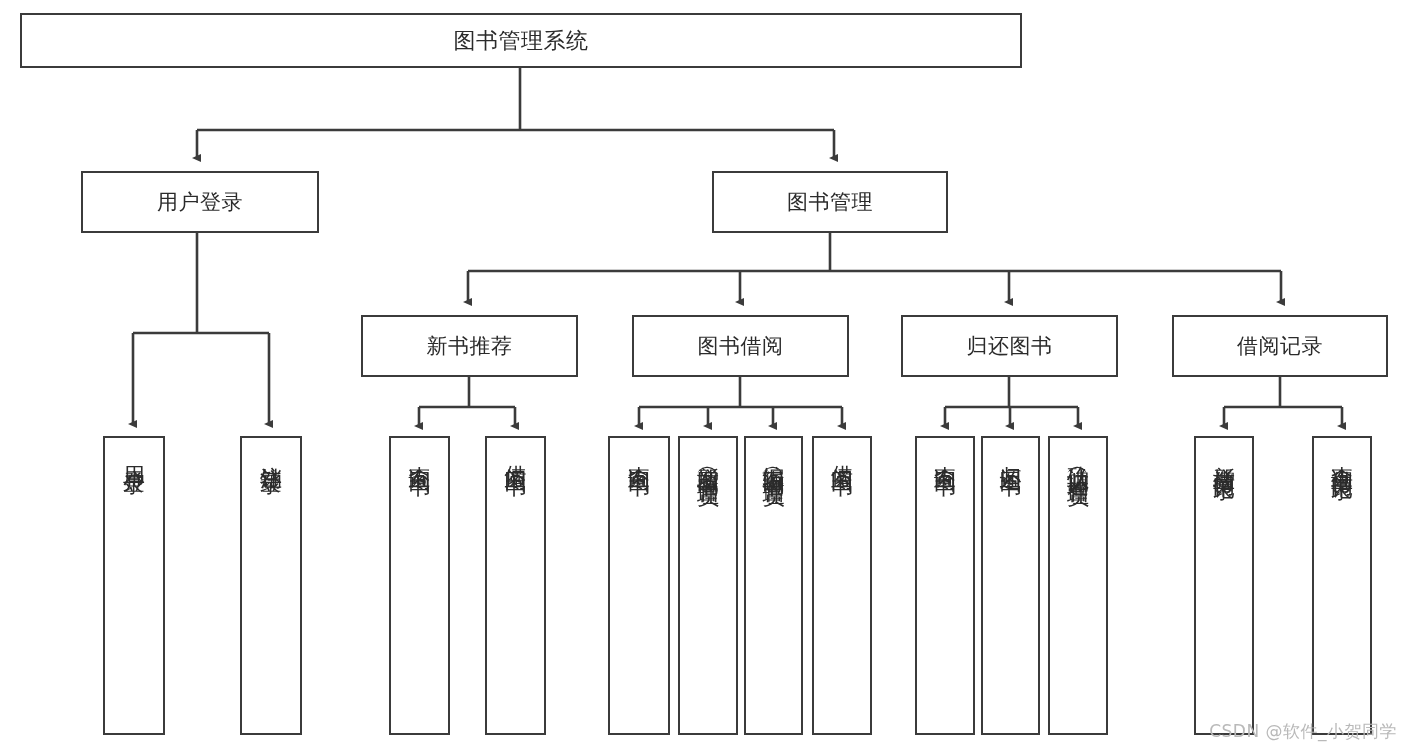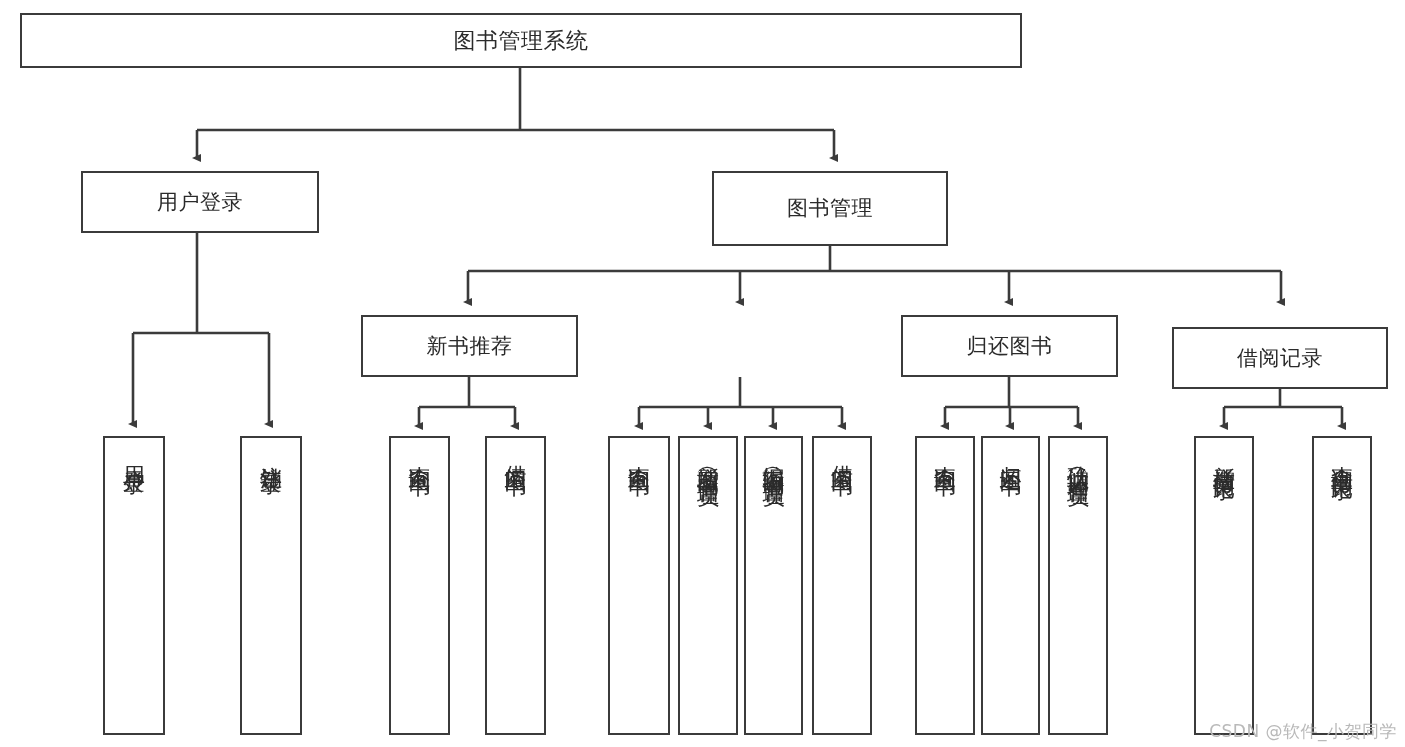--- a/index.html
+++ b/index.html
@@ -102,34 +102,37 @@
   </svg>
 
   <div class="node h-node" id="root" style="left:20px;top:13px;width:1002px;height:55px;">
     <span class="lbl">图书管理系统</span>
   </div>
 
   <div class="node h-node" style="left:81px;top:171px;width:238px;height:62px;">
     <span class="lbl">用户登录</span>
   </div>
 
-  <div class="node h-node" style="left:712px;top:171px;width:236px;height:75px;">
+  <div class="node h-node" style="left:712px;top:171px;width:236px;height:62px;">
     <span class="lbl">图书管理</span>
   </div>
 
   <div class="node h-node" style="left:361px;top:315px;width:217px;height:62px;align-items:center;">
     <span class="lbl">新书推荐</span>
   </div>
 
+  <div class="node h-node" style="left:632px;top:315px;width:217px;height:62px;">
+    <span class="lbl">图书借阅</span>
+  </div>
 
   <div class="node h-node" style="left:901px;top:315px;width:217px;height:62px;">
     <span class="lbl">归还图书</span>
   </div>
 
-  <div class="node h-node" style="left:1172px;top:315px;width:216px;height:62px;margin-top:12px;">
+  <div class="node h-node" style="left:1172px;top:315px;width:216px;height:62px;">
     <span class="lbl">借阅记录</span>
   </div>
 
   <div class="node v-node" style="left:103px;top:436px;width:62px;height:299px;">
     <span class="lbl">用户登录</span>
   </div>
   <div class="node v-node" style="left:240px;top:436px;width:62px;height:299px;">
     <span class="lbl">注销登录</span>
   </div>
 

